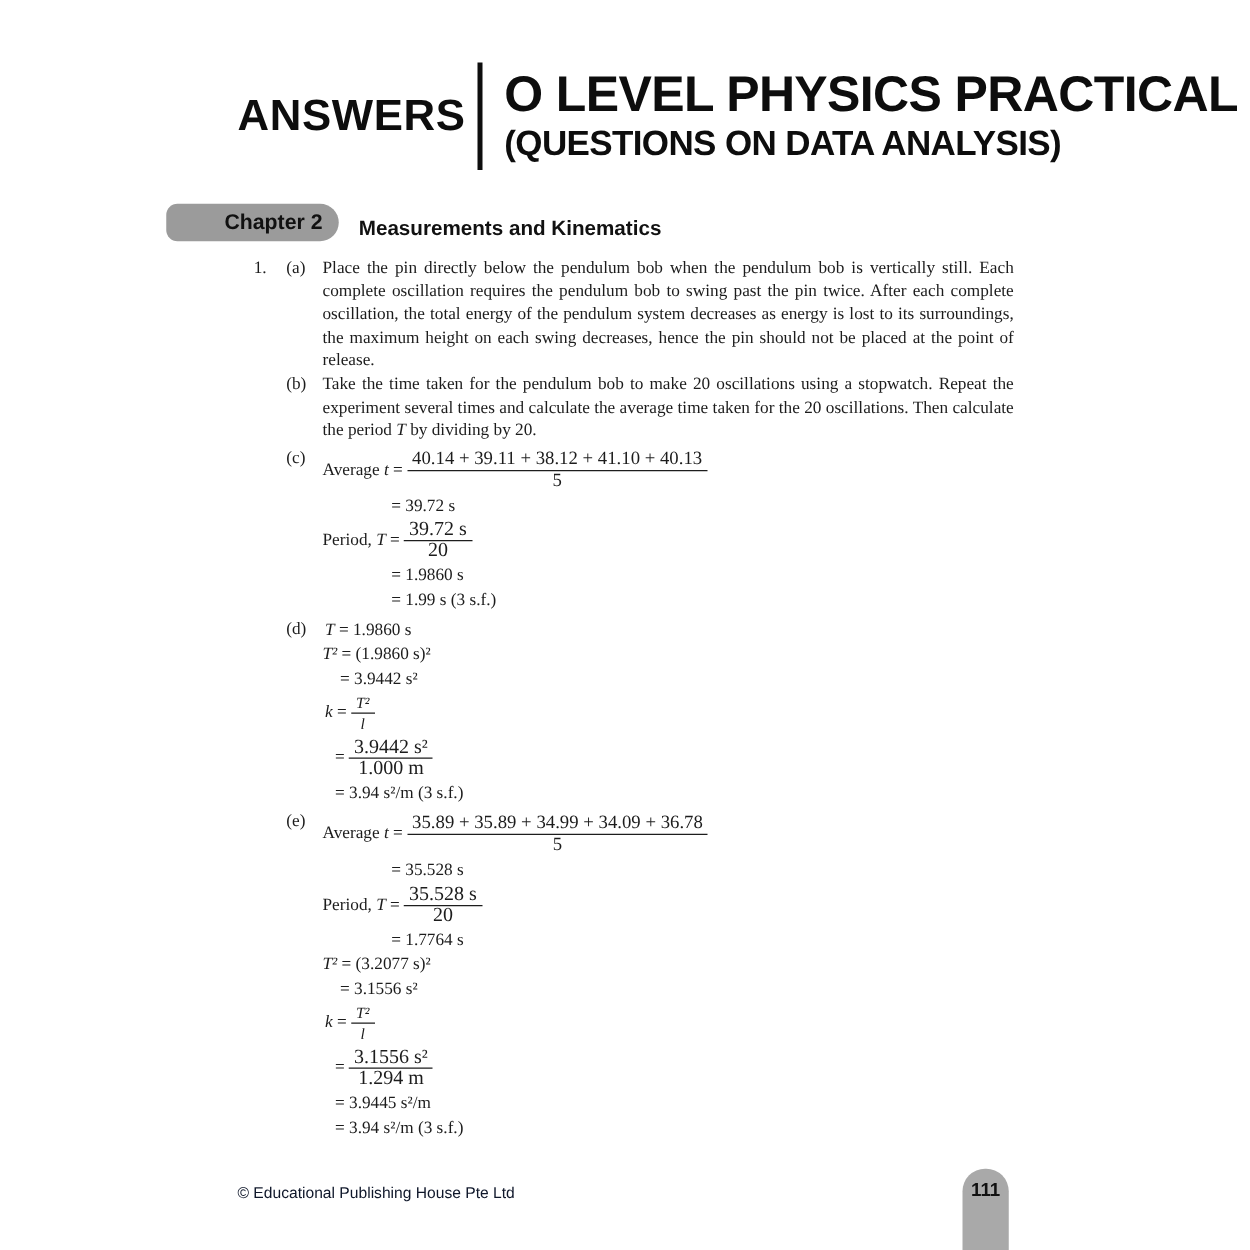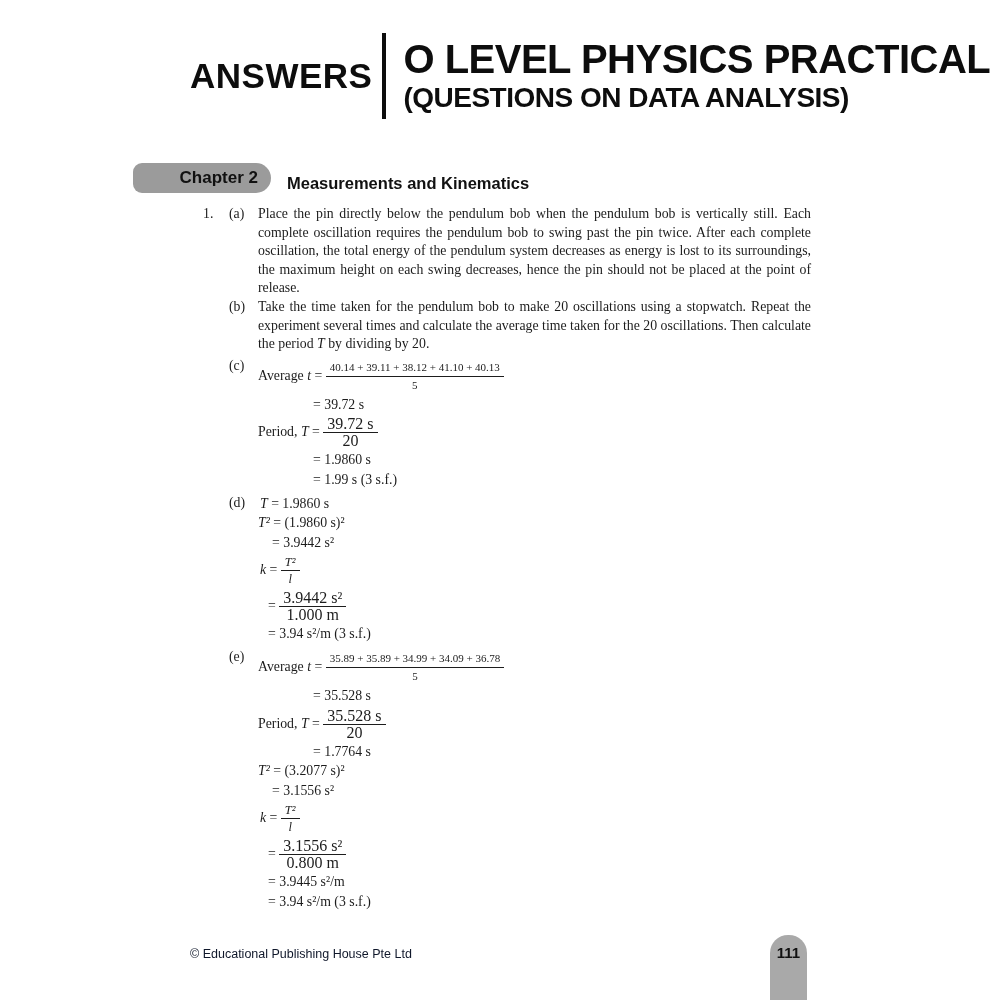--- a/index.html
+++ b/index.html
@@ -10,21 +10,21 @@
     height: 1000px;
     background: #ffffff;
     color: #1c1c1c;
     font-family: "Liberation Serif", serif;
     overflow: hidden;
   }
 
   
   .masthead {
     position: absolute;
-    top: 33px;
+    top: 50px;
     left: 190px;
     display: flex;
     align-items: center;
   }
   .answers {
     font-family: "Liberation Sans", sans-serif;
     font-weight: bold;
     font-size: 35px;
     letter-spacing: 0.5px;
     color: #0d0d0d;
@@ -95,21 +95,21 @@
   .i2  { margin-left: 2px; }
 
   .frac {
     display: inline-block;
     text-align: center;
     vertical-align: middle;
     margin: 2px 0;
   }
   .fnum { display: block; border-bottom: 1px solid #1d1d1d; padding: 0 4px 1px; }
   .fden { display: block; padding-top: 1px; }
-  .fr-big   { font-size: 11px; line-height: 15px; }
+  .fr-big   { font-size: 15px; line-height: 15px; }
   .fr-small { font-size: 16px;   line-height: 14px; }
   .fr-var   { font-size: 12.5px; line-height: 14px; }
 
   
   .copyright {
     position: absolute;
     left: 190px;
     top: 947px;
     font-family: "Liberation Sans", sans-serif;
     font-size: 12.5px;
@@ -191,21 +191,21 @@
         <div class="part" style="margin-top:3px;">
           <div class="plabel">(e)</div>
           <div class="pbody math">
             <div class="mline"><span>Average </span><i>t</i><span> = </span><span class="frac fr-big"><span class="fnum">35.89 + 35.89 + 34.99 + 34.09 + 36.78</span><span class="fden">5</span></span></div>
             <div class="mline i55">= 35.528 s</div>
             <div class="mline"><span>Period, </span><i>T</i><span> = </span><span class="frac fr-small"><span class="fnum">35.528 s</span><span class="fden">20</span></span></div>
             <div class="mline i55">= 1.7764 s</div>
             <div class="mline"><i>T²</i><span> = (3.2077 s)²</span></div>
             <div class="mline i14">= 3.1556 s²</div>
             <div class="mline i2"><i>k</i><span> = </span><span class="frac fr-var"><i class="fnum">T²</i><i class="fden">l</i></span></div>
-            <div class="mline i10"><span>= </span><span class="frac fr-small"><span class="fnum">3.1556 s²</span><span class="fden">0.800 m</span></span></div>
+            <div class="mline i10"><span>= </span><span class="frac fr-small"><span class="fnum">3.1556 s²</span><span class="fden">1.294 m</span></span></div>
             <div class="mline i10">= 3.9445 s²/m</div>
             <div class="mline i10">= 3.94 s²/m (3 s.f.)</div>
           </div>
         </div>
 
       </div>
     </div>
   </main>
 
   <div class="copyright">© Educational Publishing House Pte Ltd</div>

